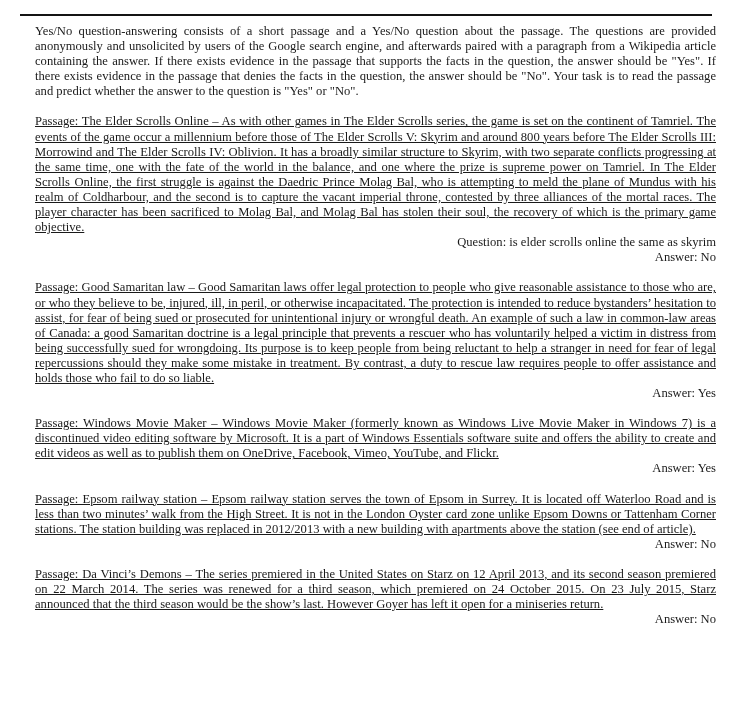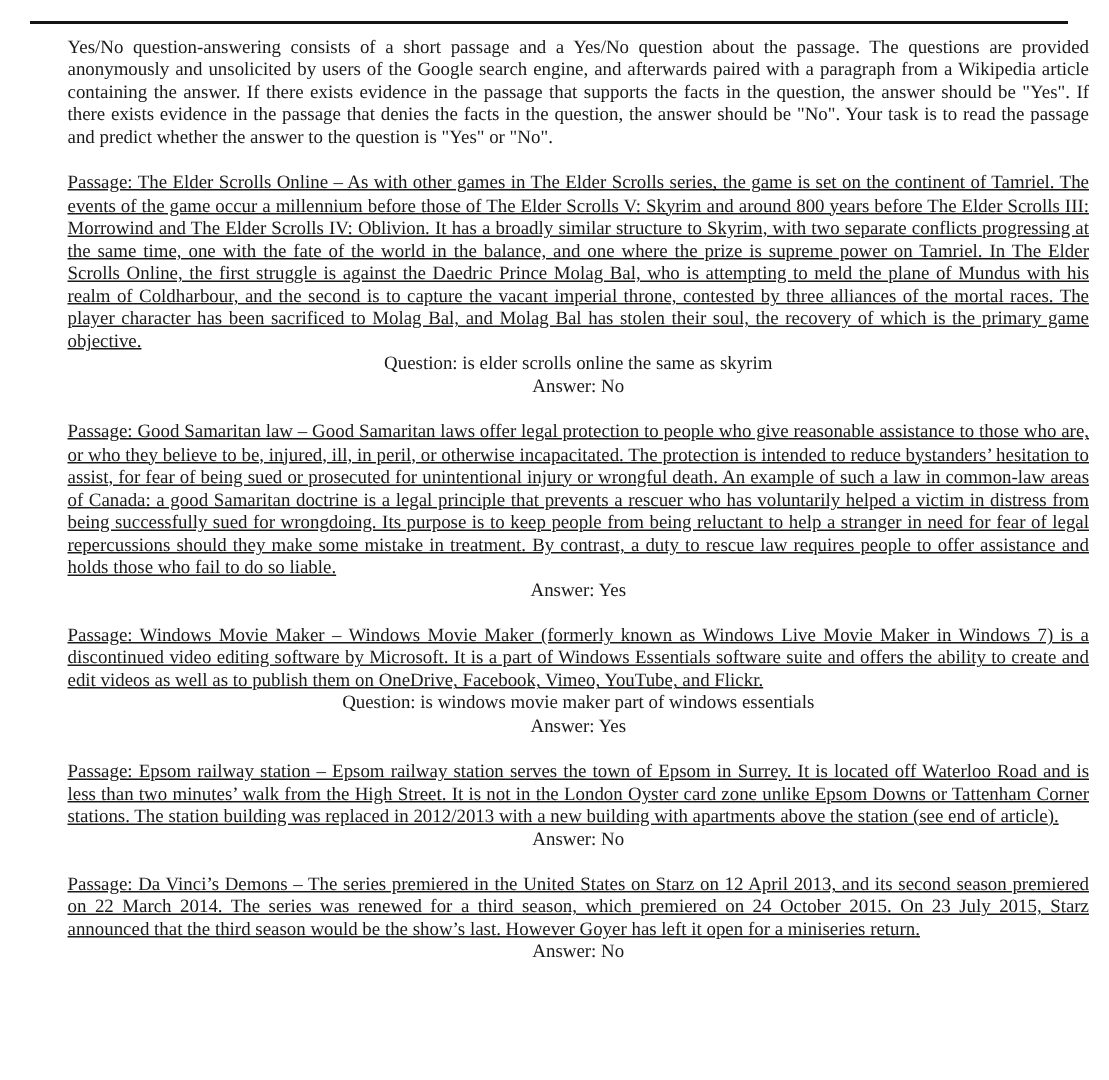--- a/index.html
+++ b/index.html
@@ -23,21 +23,21 @@
   .top-rule {
     position: absolute;
     left: 20px;
     top: 14px;
     width: 692px;
     height: 0;
     border-top: 2px solid #141414;
   }
   .content {
     position: absolute;
-    left: 45px;
+    left: 35px;
     top: 24px;
     width: 681px;
   }
   .block {
     margin: 0 0 15px 0;
   }
   .para {
     margin: 0;
     font-size: 12.6px;
     line-height: 15.1px;
@@ -46,21 +46,21 @@
     -webkit-hyphens: none;
     hyphens: none;
   }
   .intro .para {
     text-align: justify;
   }
   .line {
     margin: 0;
     font-size: 12.6px;
     line-height: 15.1px;
-    text-align: center;
+    text-align: right;
     white-space: pre-wrap;
   }
   .passage-last-line-fix {
     text-align-last: left;
     text-decoration: underline;
   }
 </style>
 </head>
 <body>
 
@@ -80,21 +80,20 @@
       <p class="line">Answer: No</p>
     </div>
 
     <div class="block">
       <p class="para passage-last-line-fix">Passage: Good Samaritan law – Good Samaritan laws offer legal protection to people who give reasonable assistance to those who are, or who they believe to be, injured, ill, in peril, or otherwise incapacitated.  The protection is intended to reduce bystanders’ hesitation to assist, for fear of being sued or prosecuted for unintentional injury or wrongful death.  An example of such a law in common-law areas of Canada: a good Samaritan doctrine is a legal principle that prevents a rescuer who has voluntarily helped a victim in distress from being successfully sued for wrongdoing.  Its purpose is to keep people from being reluctant to help a stranger in need for fear of legal repercussions should they make some mistake in treatment.  By contrast, a duty to rescue law requires people to offer assistance and holds those who fail to do so liable.</p>
       <p class="line">Answer: Yes</p>
     </div>
 
     <div class="block">
       <p class="para passage-last-line-fix">Passage: Windows Movie Maker – Windows Movie Maker (formerly known as Windows Live Movie Maker in Windows 7) is a discontinued video editing software by Microsoft.  It is a part of Windows Essentials software suite and offers the ability to create and edit videos as well as to publish them on OneDrive, Facebook, Vimeo, YouTube, and Flickr.</p>
-      <p class="line">Question: is windows movie maker part of windows essentials</p>
       <p class="line">Answer: Yes</p>
     </div>
 
     <div class="block">
       <p class="para passage-last-line-fix">Passage: Epsom railway station – Epsom railway station serves the town of Epsom in Surrey.  It is located off Waterloo Road and is less than two minutes’ walk from the High Street.  It is not in the London Oyster card zone unlike Epsom Downs or Tattenham Corner stations.  The station building was replaced in 2012/2013 with a new building with apartments above the station (see end of article).</p>
       <p class="line">Answer: No</p>
     </div>
 
     <div class="block">
       <p class="para passage-last-line-fix">Passage: Da Vinci’s Demons – The series premiered in the United States on Starz on 12 April 2013, and its second season premiered on 22 March 2014.  The series was renewed for a third season, which premiered on 24 October 2015.  On 23 July 2015, Starz announced that the third season would be the show’s last.  However Goyer has left it open for a miniseries return.</p>

